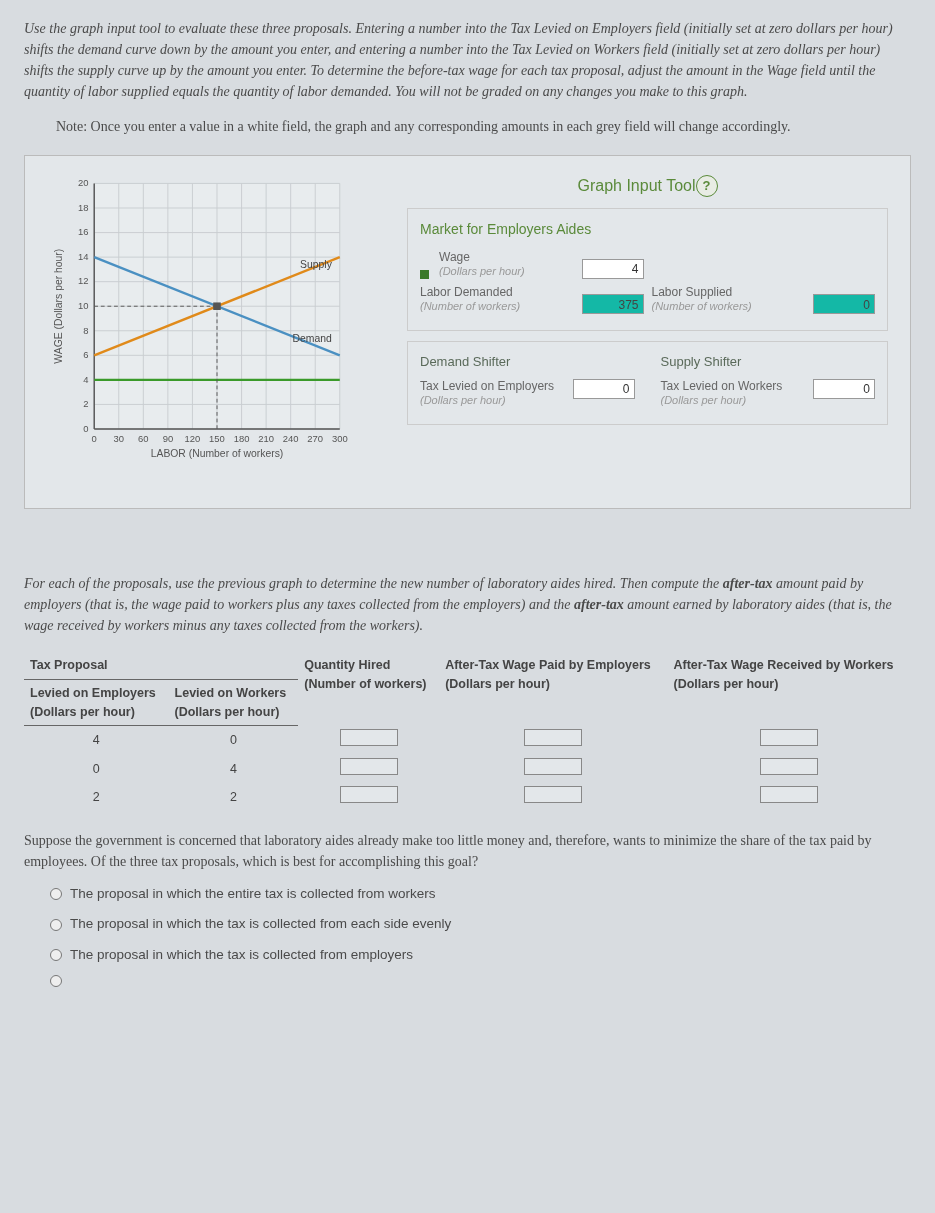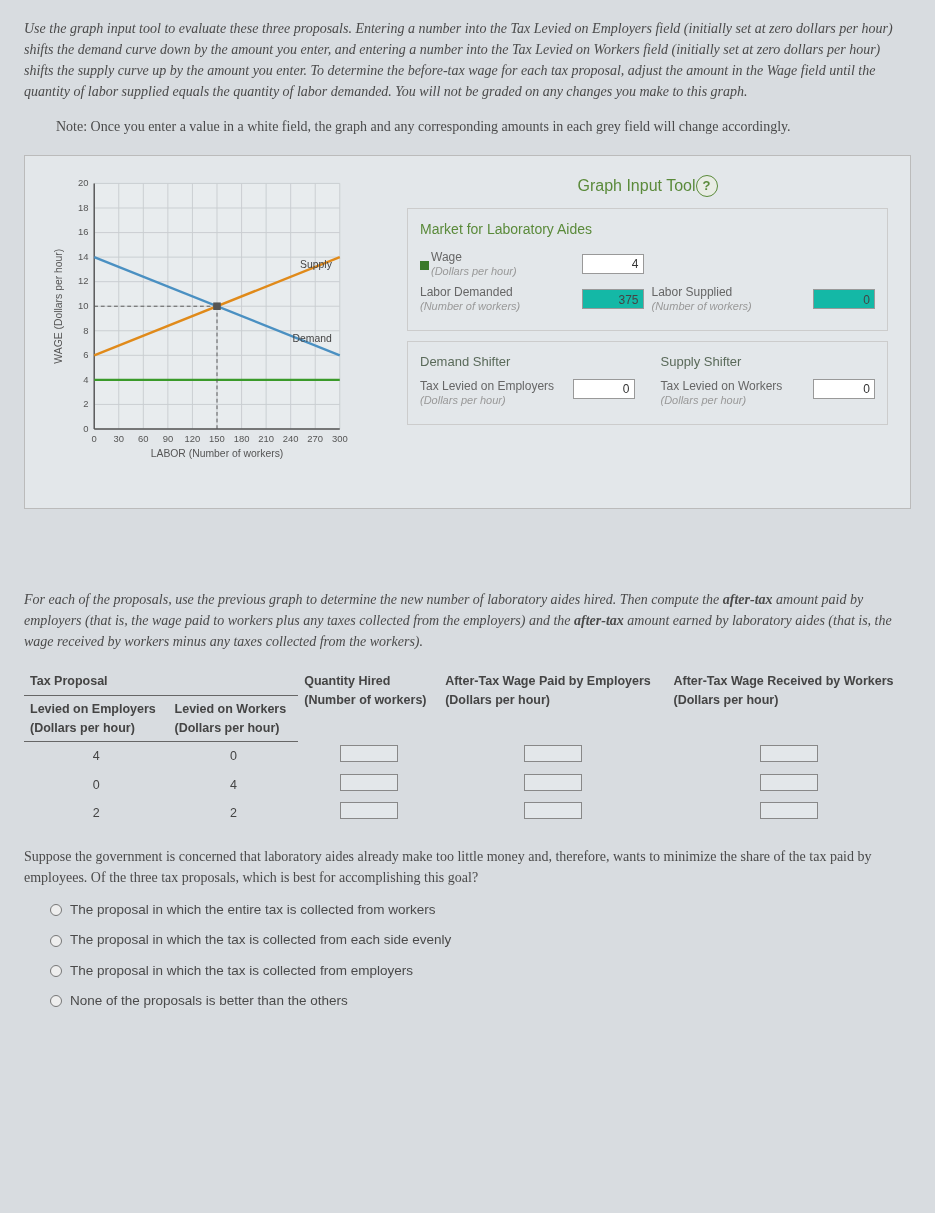--- a/index.html
+++ b/index.html
@@ -43,34 +43,34 @@
     }
     .sub-panel {
       border: 1px solid #ccc;
       padding: 10px 12px;
       margin-bottom: 10px;
       font-family: Arial, sans-serif;
       font-size: 12px;
     }
     .sub-title { color: #5a8a3a; font-size: 14px; margin-bottom: 10px; }
     .field-row { display: flex; align-items: flex-start; margin-bottom: 6px; gap: 8px; }
-    .field-col { flex: 1; display: flex; align-items: center; gap: 2px; }
+    .field-col { flex: 1; display: flex; align-items: flex-end; gap: 10px; }
     .swatch { width: 9px; height: 9px; background: #3a7a2a; margin-top: 3px; flex-shrink: 0; }
     .fld-label { flex: 1; color: #666; line-height: 1.2; }
     .fld-label .sub { color: #999; font-size: 11px; font-style: italic; }
     .val-box {
       width: 62px; height: 20px; border: 1px solid #999;
       background: #fff; text-align: right; padding: 1px 4px;
       font-size: 12px; color: #333;
     }
     .val-box.grey { background: #14b8a6; color: #444; }
     .shifter-grid { display: flex; gap: 26px; }
     .shifter-col { flex: 1; }
     .shifter-head { color: #5a6a5a; font-size: 13px; margin-bottom: 8px; }
-    .para-below { margin-top: 80px; font-style: italic; }
+    .para-below { margin-top: 64px; font-style: italic; }
     .bold-it { font-weight: bold; }
     table.proposal {
       width: 100%;
       border-collapse: collapse;
       margin-top: 16px;
       font-family: Arial, sans-serif;
       font-size: 12.5px;
       color: #444;
     }
     table.proposal th {
@@ -178,21 +178,21 @@
     </svg>
   </div>
 
   <div class="tool-box">
     <div class="tool-title-row">
       <div class="tool-title">Graph Input Tool</div>
       <div class="help-icon">?</div>
     </div>
 
     <div class="sub-panel">
-      <div class="sub-title">Market for Laboratory Aides</div>
+      <div class="sub-title">Market for Employers Aides</div>
       <div class="field-row">
         <div class="field-col">
           <div class="swatch"></div>
           <div class="fld-label">
             <span>Wage</span><br><span class="sub">(Dollars per hour)</span>
           </div>
           <input class="val-box" value="4" style="">
         </div>
         <div class="field-col"></div>
       </div>
@@ -289,15 +289,14 @@
   <div class="radio-row">
     <div class="radio"></div>
     <span>The proposal in which the tax is collected from each side evenly</span>
   </div>
   <div class="radio-row">
     <div class="radio"></div>
     <span>The proposal in which the tax is collected from employers</span>
   </div>
   <div class="radio-row">
     <div class="radio"></div>
-    <span>None of the proposals is better than the others</span>
   </div>
 </div>
 
 </body></html>

